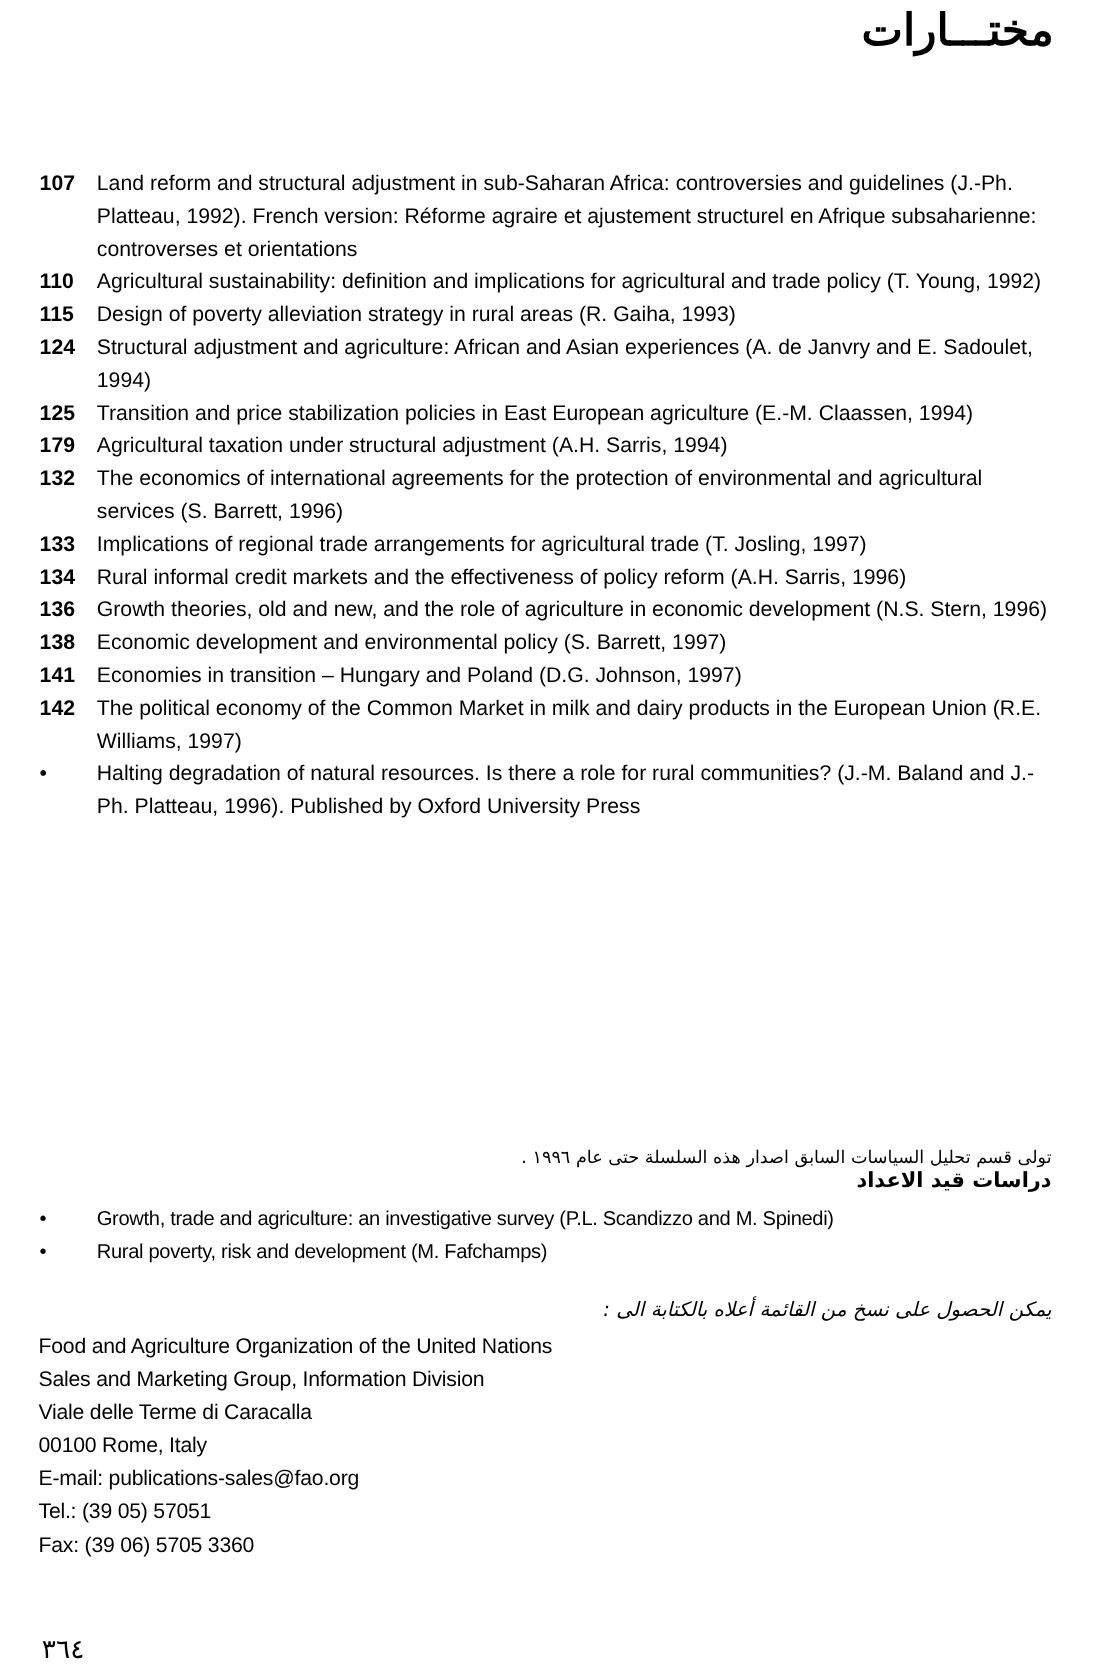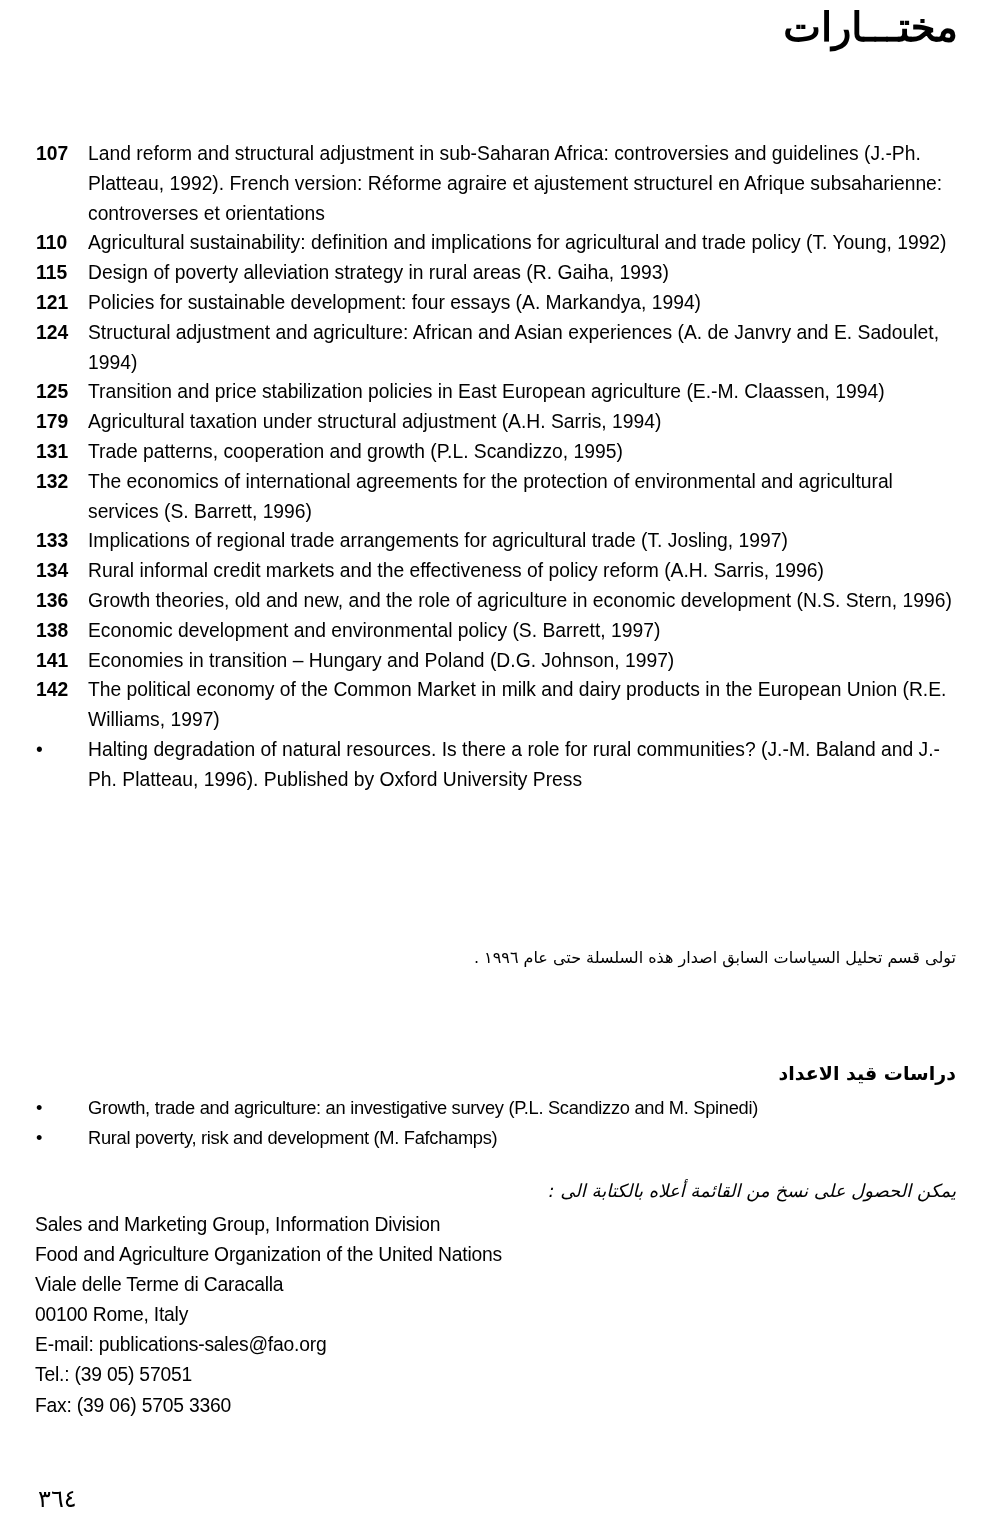--- a/index.html
+++ b/index.html
@@ -6,30 +6,30 @@
     body {
       width: 1000px; height: 1517px; position: relative; overflow: hidden;
       font-family: "Liberation Sans", "DejaVu Sans", sans-serif;
       color: #000000;
     }
     .header-title {
       position: absolute; right: 42px; top: 4px;
       font-family: Liberation Serif, serif; font-weight: bold;
       font-size: 40px; direction: rtl; letter-spacing: 1px; margin-left: 43px;
     }
-    .pub-list { position: absolute; left: 36px; top: 139px; width: 930px; }
+    .pub-list { position: absolute; left: 36px; top: 153px; width: 930px; }
     .pub-item { display: flex; font-size: 19.3px; line-height: 29.8px; }
     .pub-num { width: 52px; flex: none; font-weight: bold; }
     .pub-bullet { width: 52px; flex: none; padding-left: 0px; }
     .pub-text { flex: 1; }
     .arabic {
       position: absolute; right: 44px; direction: rtl;
       font-family: "DejaVu Sans", sans-serif;
     }
-    .ar-note { top: 948px; font-size: 16px; }
+    .ar-note { top: 1042px; font-size: 16px; }
     .ar-heading { top: 1062px; font-size: 19px; font-weight: bold; }
     .forth-list { position: absolute; left: 36px; top: 1093px; width: 930px; }
     .forth-item { display: flex; font-size: 18.3px; line-height: 29.8px; letter-spacing: -0.3px; }
     .ar-order { top: 1180px; font-size: 18px; font-style: italic; }
     .address { position: absolute; left: 35px; top: 1210px; font-size: 19.3px; line-height: 30.1px; }
     .address div { letter-spacing: -0.2px; }
     .page-num {
       position: absolute; left: 38px; top: 1485px;
       font-family: "DejaVu Sans", sans-serif; font-weight: normal; font-size: 24px;
     }
@@ -46,38 +46,30 @@
   </div>
   <div class="pub-item">
     <span class="pub-num">110</span>
     <span class="pub-text">Agricultural sustainability: definition and implications for agricultural and trade policy (T. Young, 1992)</span>
   </div>
   <div class="pub-item">
     <span class="pub-num">115</span>
     <span class="pub-text">Design of poverty alleviation strategy in rural areas (R. Gaiha, 1993)</span>
   </div>
   <div class="pub-item">
-    <span class="pub-num">121</span>
-    <span class="pub-text">Policies for sustainable development: four essays (A. Markandya, 1994)</span>
-  </div>
-  <div class="pub-item">
     <span class="pub-num">124</span>
     <span class="pub-text">Structural adjustment and agriculture: African and Asian experiences (A. de Janvry and E. Sadoulet, 1994)</span>
   </div>
   <div class="pub-item">
     <span class="pub-num">125</span>
     <span class="pub-text">Transition and price stabilization policies in East European agriculture (E.-M. Claassen, 1994)</span>
   </div>
   <div class="pub-item">
     <span class="pub-num">179</span>
     <span class="pub-text">Agricultural taxation under structural adjustment (A.H. Sarris, 1994)</span>
-  </div>
-  <div class="pub-item">
-    <span class="pub-num">131</span>
-    <span class="pub-text">Trade patterns, cooperation and growth (P.L. Scandizzo, 1995)</span>
   </div>
   <div class="pub-item">
     <span class="pub-num">132</span>
     <span class="pub-text">The economics of international agreements for the protection of environmental and agricultural services (S. Barrett, 1996)</span>
   </div>
   <div class="pub-item">
     <span class="pub-num">133</span>
     <span class="pub-text">Implications of regional trade arrangements for agricultural trade (T. Josling, 1997)</span>
   </div>
   <div class="pub-item">
@@ -117,22 +109,22 @@
   </div>
   <div class="forth-item">
     <span class="pub-bullet">•</span>
     <span class="pub-text">Rural poverty, risk and development (M. Fafchamps)</span>
   </div>
 </div>
 
 <div class="arabic ar-order">يمكن الحصول على نسخ من القائمة أعلاه بالكتابة الى :</div>
 
 <div class="address">
+  <div>Food and Agriculture Organization of the United Nations</div>
   <div>Sales and Marketing Group, Information Division</div>
-  <div>Food and Agriculture Organization of the United Nations</div>
   <div>Viale delle Terme di Caracalla</div>
   <div>00100 Rome, Italy</div>
   <div>E-mail: publications-sales@fao.org</div>
   <div>Tel.: (39 05) 57051</div>
   <div>Fax: (39 06) 5705 3360</div>
 </div>
 
 <div class="page-num">٣٦٤</div>
 
 </body></html>

